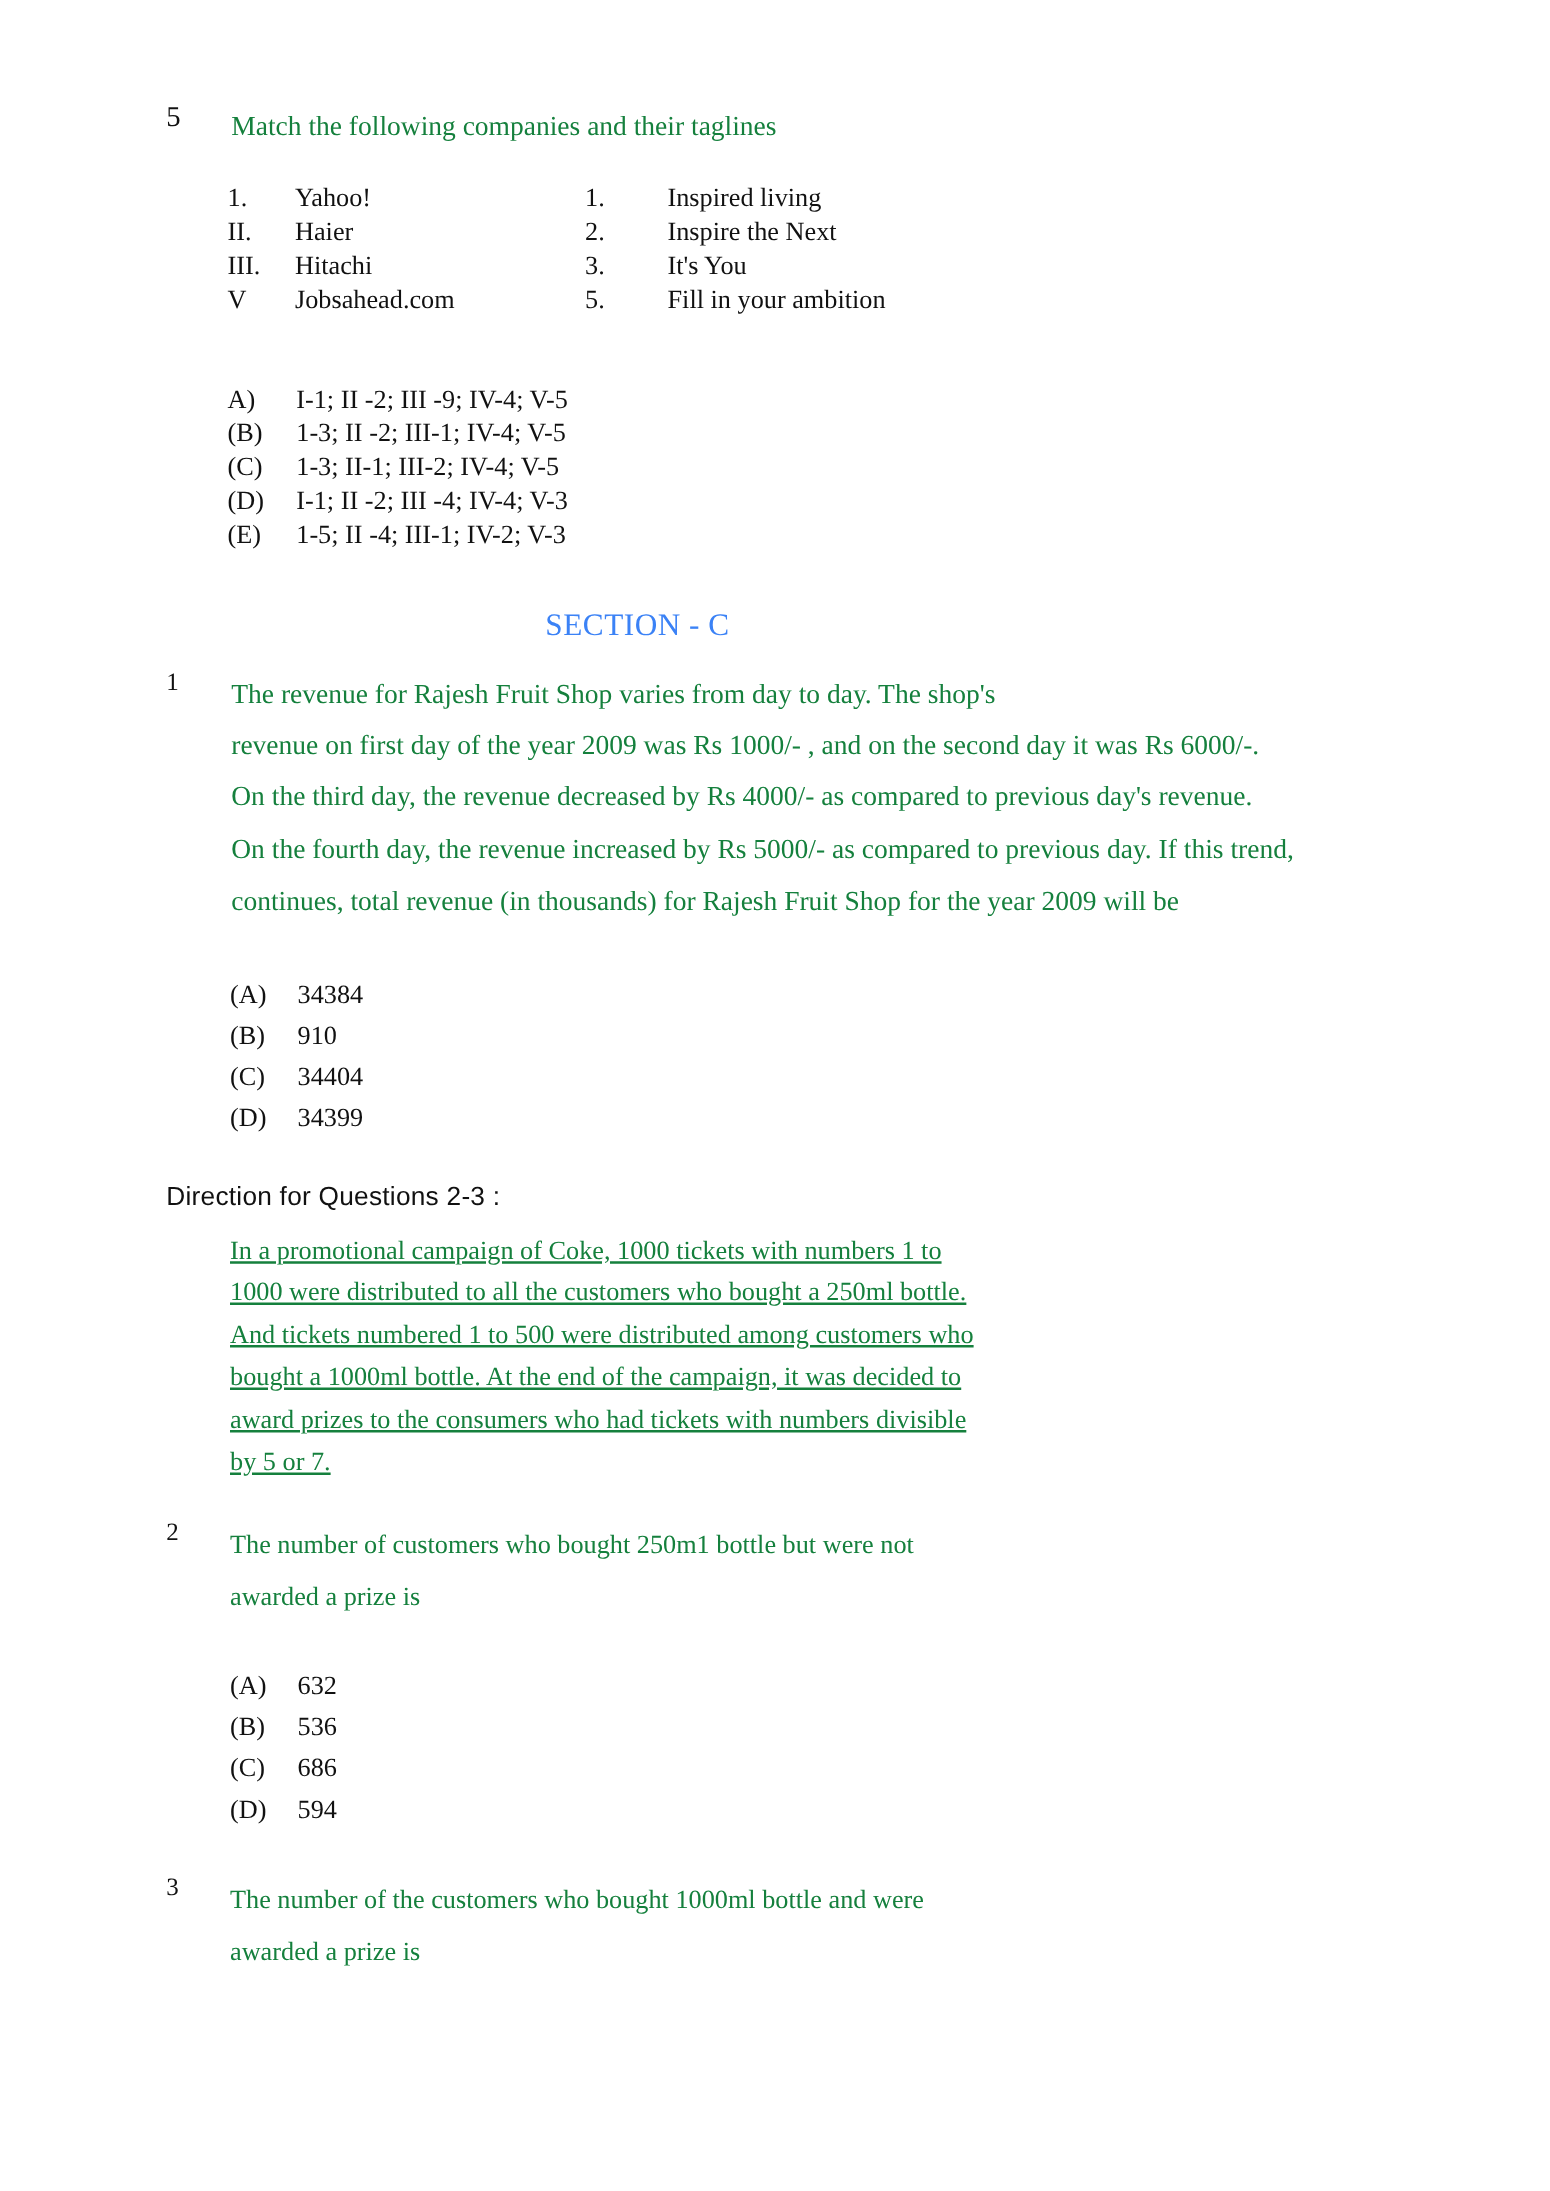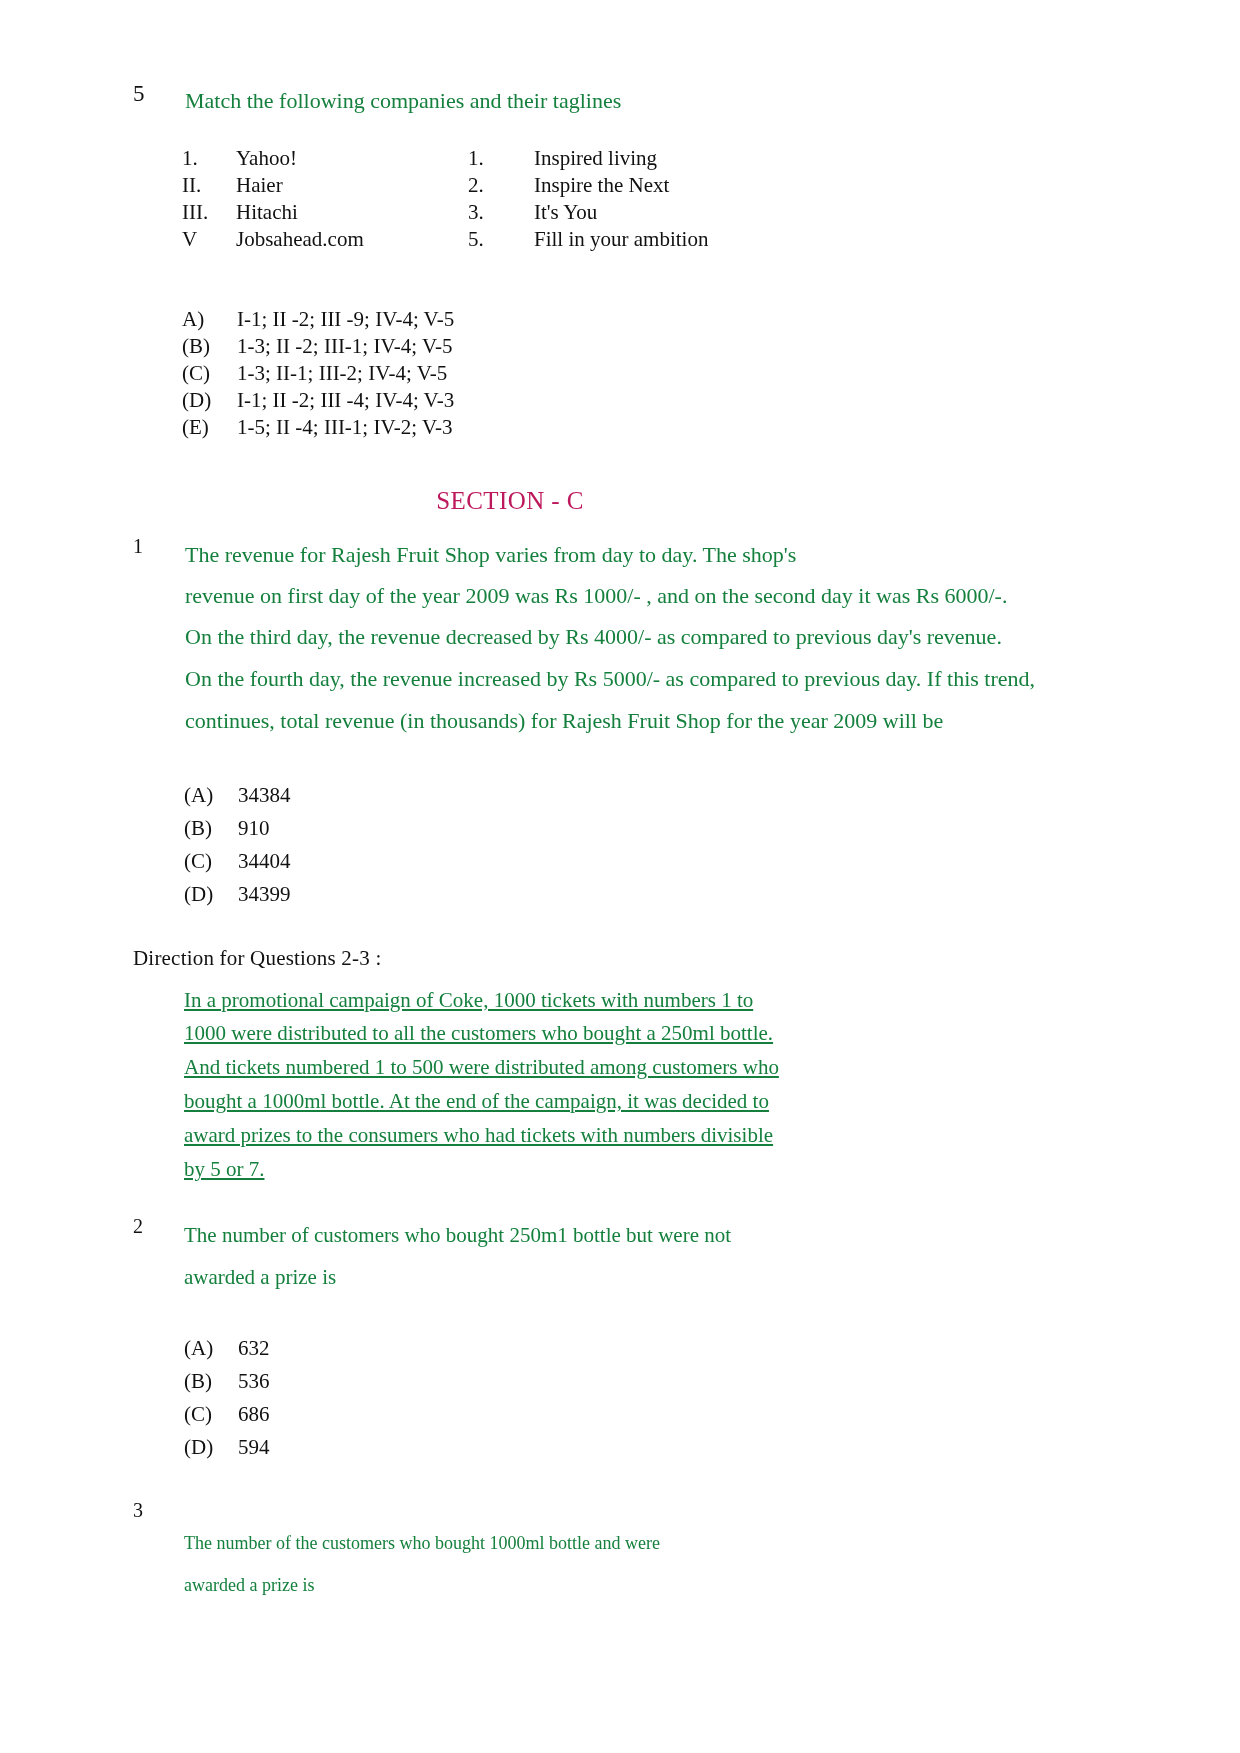--- a/index.html
+++ b/index.html
@@ -83,21 +83,21 @@
 
   
   #section-c {
     position: absolute;
     left: 0;
     top: 487px;
     width: 1020px;
     text-align: center;
     font-size: 25px;
     letter-spacing: 0.4px;
-    color: #be185d;
+    color: #3b82f6;
   }
 
   
   #q1-num { left: 133px; top: 536px; font-size: 20px; }
   .q1-line { left: 185px; font-size: 22px; }
 
   .ans-list {
     position: absolute;
   }
   .ans-row {
@@ -109,35 +109,35 @@
   }
   .ans-row .lbl { width: 54px; flex: 0 0 54px; }
 
   #q1-answers { left: 184px; top: 779px; }
 
   
   #direction-heading {
     position: absolute;
     left: 133px;
     top: 946px;
-    font-family: Liberation Serif, serif;
+    font-family: Liberation Sans, sans-serif;
     font-size: 21px;
     color: #111;
     letter-spacing: 0.2px;
   }
   .dir-line { left: 184px; font-size: 21px; text-decoration: underline; }
 
   
   #q2-num { left: 133px; top: 1216px; font-size: 20px; }
   .q2-line { left: 184px; font-size: 21px; }
   #q2-answers { left: 184px; top: 1332px; }
 
   
   #q3-num { left: 133px; top: 1500px; font-size: 20px; }
-  .q3-line { left: 184px; font-size: 18px; margin-top: 24px; }
+  .q3-line { left: 184px; font-size: 21px; }
 </style>
 </head>
 <body>
 
 <div class="page">
 
   <div class="qnum serif" id="q5-num">5</div>
   <div class="qtext" id="q5-stem">Match the following companies and their taglines</div>
 
   <table class="match-table">

